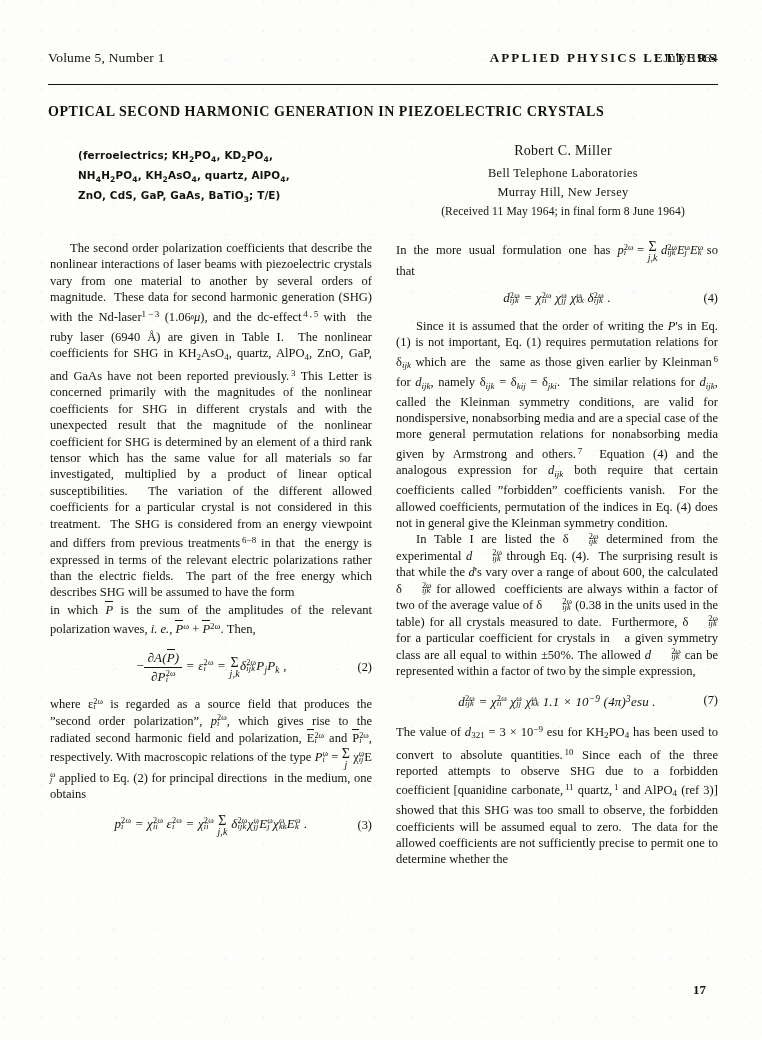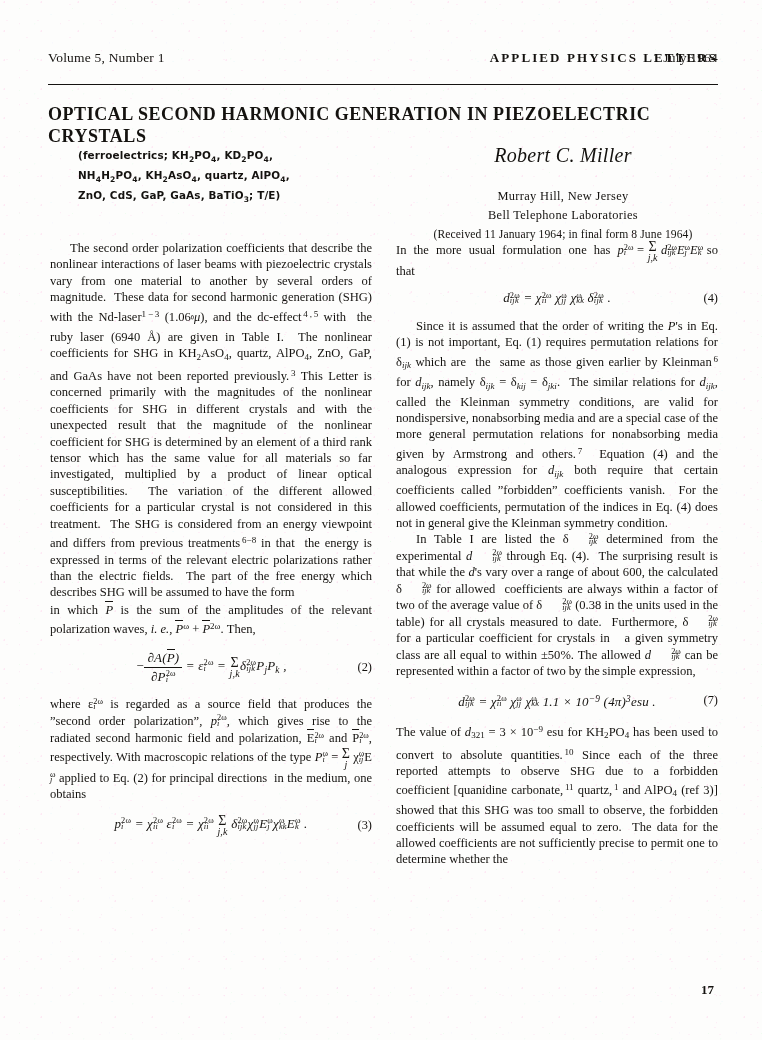--- a/index.html
+++ b/index.html
@@ -41,36 +41,36 @@
   }
   .runhead .date{letter-spacing:.2px;}
   .rule{
     position:absolute;left:48px;right:44px;top:84px;
     border-top:1.6px solid #151311;
   }
 
   
   .title{
     position:absolute;left:48px;right:44px;top:104px;
-    font-weight:bold;font-size:18px;letter-spacing:.55px;
+    font-weight:bold;font-size:14px;letter-spacing:.55px;
     line-height:1.2;
   }
 
   
   .masthead{position:absolute;left:48px;right:44px;top:140px;height:86px;}
   .formulas{
     position:absolute;left:30px;width:300px;top:6px;
     text-align:left;font-family:"DejaVu Sans", sans-serif;
     font-size:10.4px;font-weight:bold;line-height:1.78;letter-spacing:.15px;
   }
   .formulas sub{font-size:7.6px;vertical-align:-2.5px;}
   .byline{
     position:absolute;right:0;width:310px;top:0;text-align:center;line-height:1.55;
   }
-  .byline .author{font-style:italic;font-size:20px;letter-spacing:.3px;margin-bottom:16px;}
+  .byline .author{font-size:14px;letter-spacing:.3px;margin-bottom:2px;}
   .byline .aff{font-size:12.4px;letter-spacing:.35px;}
   .byline .recv{font-size:11.6px;letter-spacing:.1px;margin-top:1px;}
 
   
   .cols{
     position:absolute;left:50px;right:44px;top:240px;bottom:70px;
     display:flex;gap:24px;justify-content:space-between;
   }
   .col{width:325px;font-size:12.55px;line-height:16.45px;}
   .col p{
@@ -99,21 +99,21 @@
   .ss{display:inline-block;vertical-align:-.05em;line-height:1;text-align:left;}
   .ss .up{display:block;font-size:8.4px;font-style:normal;margin-bottom:-3px;}
   .ss .lo{display:block;font-size:8.4px;font-style:italic;}
   .ovl{border-top:1.05px solid #14120f;padding-top:0px;display:inline-block;}
   .smfrac{display:inline-block;font-size:.82em;text-align:center;vertical-align:-.25em;}
   .smfrac .n{display:block;border-bottom:1px solid #14120f;line-height:1;}
   .smfrac .d{display:block;line-height:1.05;}
 
   
   .pageno{
-    position:absolute;right:48px;bottom:42px;
+    position:absolute;right:56px;bottom:42px;
     font-weight:bold;font-size:13px;
   }
 </style>
 </head>
 <body>
 
 <div class="page">
 
   <div class="runhead">
     <span class="vol">Volume 5, Number 1</span>
@@ -127,23 +127,23 @@
   <div class="masthead">
 
     <div class="formulas">
       <div>(ferroelectrics; KH<sub>2</sub>PO<sub>4</sub>, KD<sub>2</sub>PO<sub>4</sub>,</div>
       <div>NH<sub>4</sub>H<sub>2</sub>PO<sub>4</sub>, KH<sub>2</sub>AsO<sub>4</sub>, quartz, AlPO<sub>4</sub>,</div>
       <div>ZnO, CdS, GaP, GaAs, BaTiO<sub>3</sub>; T/E)</div>
     </div>
 
     <div class="byline">
       <div class="author">Robert C. Miller</div>
+      <div class="aff">Bell Telephone Laboratories</div>
       <div class="aff">Murray Hill, New Jersey</div>
-      <div class="aff">Bell Telephone Laboratories</div>
-      <div class="recv">(Received 11 January 1964; in final form 8 June 1964)</div>
+      <div class="recv">(Received 11 May 1964; in final form 8 June 1964)</div>
     </div>
   </div>
 
   <div class="cols">
 
     <div class="col">
 
       <p>The second order polarization coefficients that
       describe the nonlinear interactions of laser beams
       with piezoelectric crystals vary from one material

